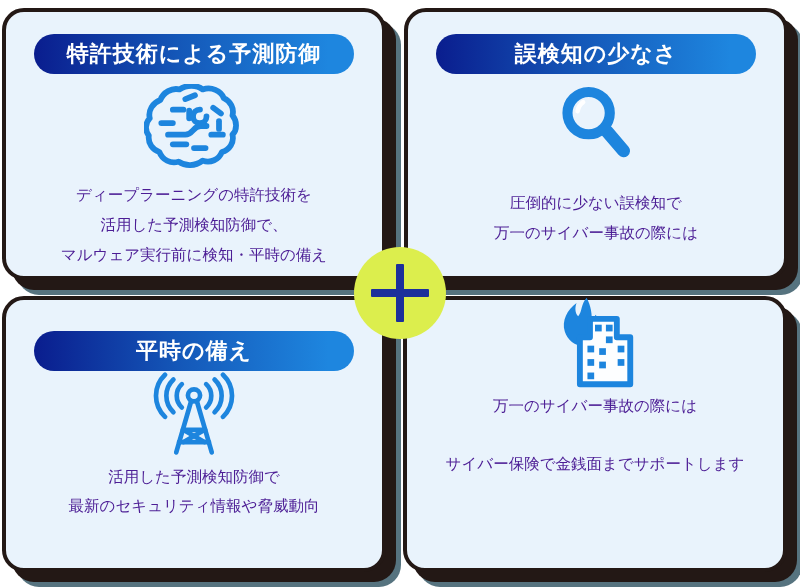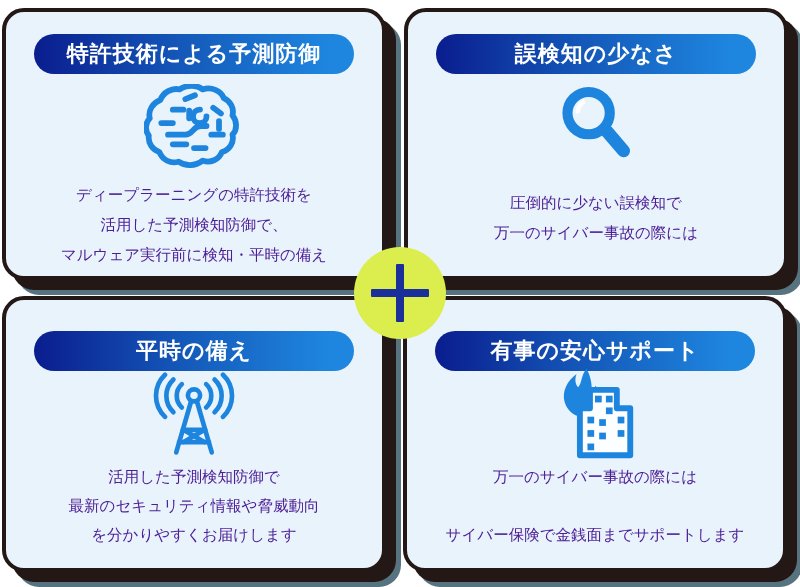--- a/index.html
+++ b/index.html
@@ -119,28 +119,24 @@
           <path d="M24,3 A31,31 0 0 0 24,48"></path>
           <path d="M68,13 A17,17 0 0 1 68,38"></path>
           <path d="M77,8 A24,24 0 0 1 77,43"></path>
           <path d="M86,3 A31,31 0 0 1 86,48"></path>
         </g>
       </svg>
     </div>
     <p class="desc">
       <span>活用した予測検知防御で</span><br>
       <span>最新のセキュリティ情報や脅威動向</span><br>
-      <span>を分かりやすくお届けします</span>
     </p>
   </section>
 
   <section class="card br">
-    <div class="pill">
-      <span>有事の安心サポート</span>
-    </div>
     <div class="icon-box">
       <svg width="88" height="94" viewBox="0 0 100 112" fill="none">
         <path d="M40,1 C33,9 35,17 30,23 C26,19 26,12 28,7 C17,15 10,28 14,41 C17,51 26,58 37,59 L58,59 C63,52 64,43 61,35 C59,29 55,24 50,21 C51,27 49,31 46,33 C47,21 45,10 40,1 Z" fill="#1d85de"></path>
         <path d="M32,104 V48 H44 V26 H76 V48 H92 V104 Z" fill="#fdfeff" stroke="#1d85de" stroke-width="7" stroke-linejoin="round"></path>
         <g fill="#1d85de">
           <rect x="50" y="33" width="8" height="8"></rect>
           <rect x="63" y="33" width="8" height="8"></rect>
           <rect x="63" y="47" width="8" height="8"></rect>
           <rect x="41" y="58" width="8" height="8"></rect>
           <rect x="55" y="61" width="8" height="8"></rect>

